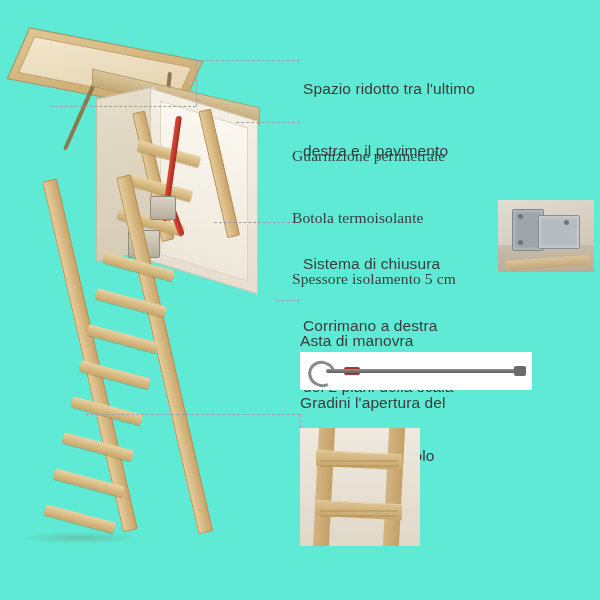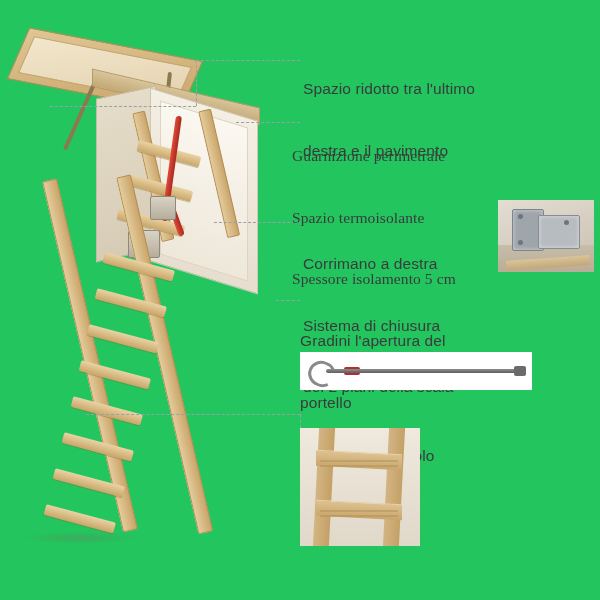--- a/index.html
+++ b/index.html
@@ -12,21 +12,21 @@
     height: 600px;
     position: relative;
     font-family: "Liberation Sans", sans-serif;
     overflow: hidden;
   }
 
   #stage {
     position: absolute;
     left: 0; top: 0;
     width: 600px; height: 600px;
-    background: #22c55e;
+    background: #5eead4;
   }
 
   
   .ann {
     position: absolute;
     color: #3b3b3b;
     font-size: 15.5px;
     line-height: 20.5px;
     white-space: pre;
     letter-spacing: 0.1px;
@@ -296,31 +296,32 @@
   <div class="leader" style="left:86px; top:414px; width:214px;"></div>
   <div class="leader-v" style="left:300px; top:414px; height:14px;"></div>
 
   <div class="ann" style="left:303px; top:38px;">
     <span class="line">Spazio ridotto tra l'ultimo</span>
     <span class="line">destra e il pavimento</span>
   </div>
 
   <div class="ann" style="left:292px; top:105px;font-family:Liberation Serif, serif;">
     <span class="line">Guarnizione perimetrale</span>
-    <span class="line">Spazio termoisolante</span>
+    <span class="line">Botola termoisolante</span>
     <span class="line">Spessore isolamento 5 cm</span>
   </div>
 
   <div class="ann" style="left:303px; top:213px;">
+    <span class="line">Sistema di chiusura</span>
     <span class="line">Corrimano a destra</span>
-    <span class="line">Sistema di chiusura</span>
     <span class="line">dei 2 piani della scala</span>
   </div>
 
   <div class="ann" style="left:300px; top:290px;">
+    <span class="line">Asta di manovra</span>
     <span class="line">Gradini l'apertura del</span>
     <span class="line">portello</span>
   </div>
 
   <div class="ann" style="left:306px; top:405px;">
     <span class="line">Gradini antiscivolo</span>
   </div>
 
   <div class="inset" id="inset-hardware">
     <div class="wall"></div>

